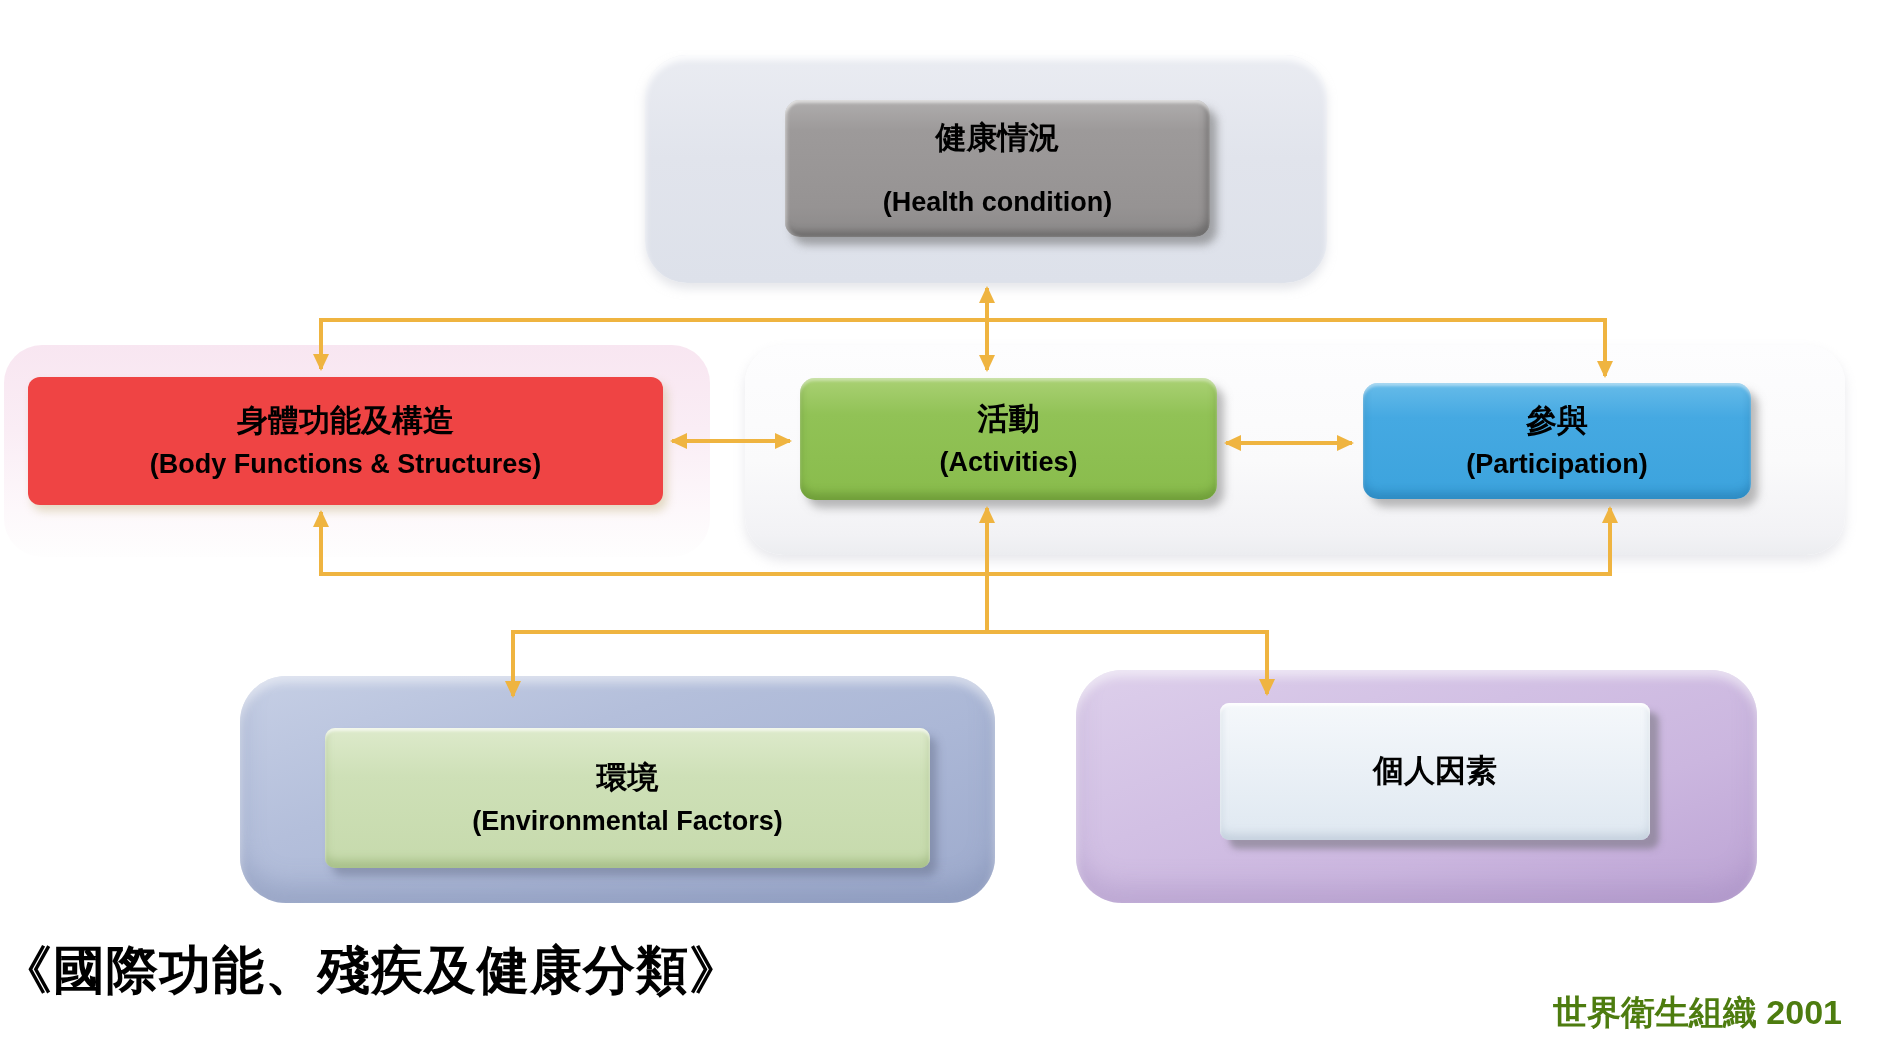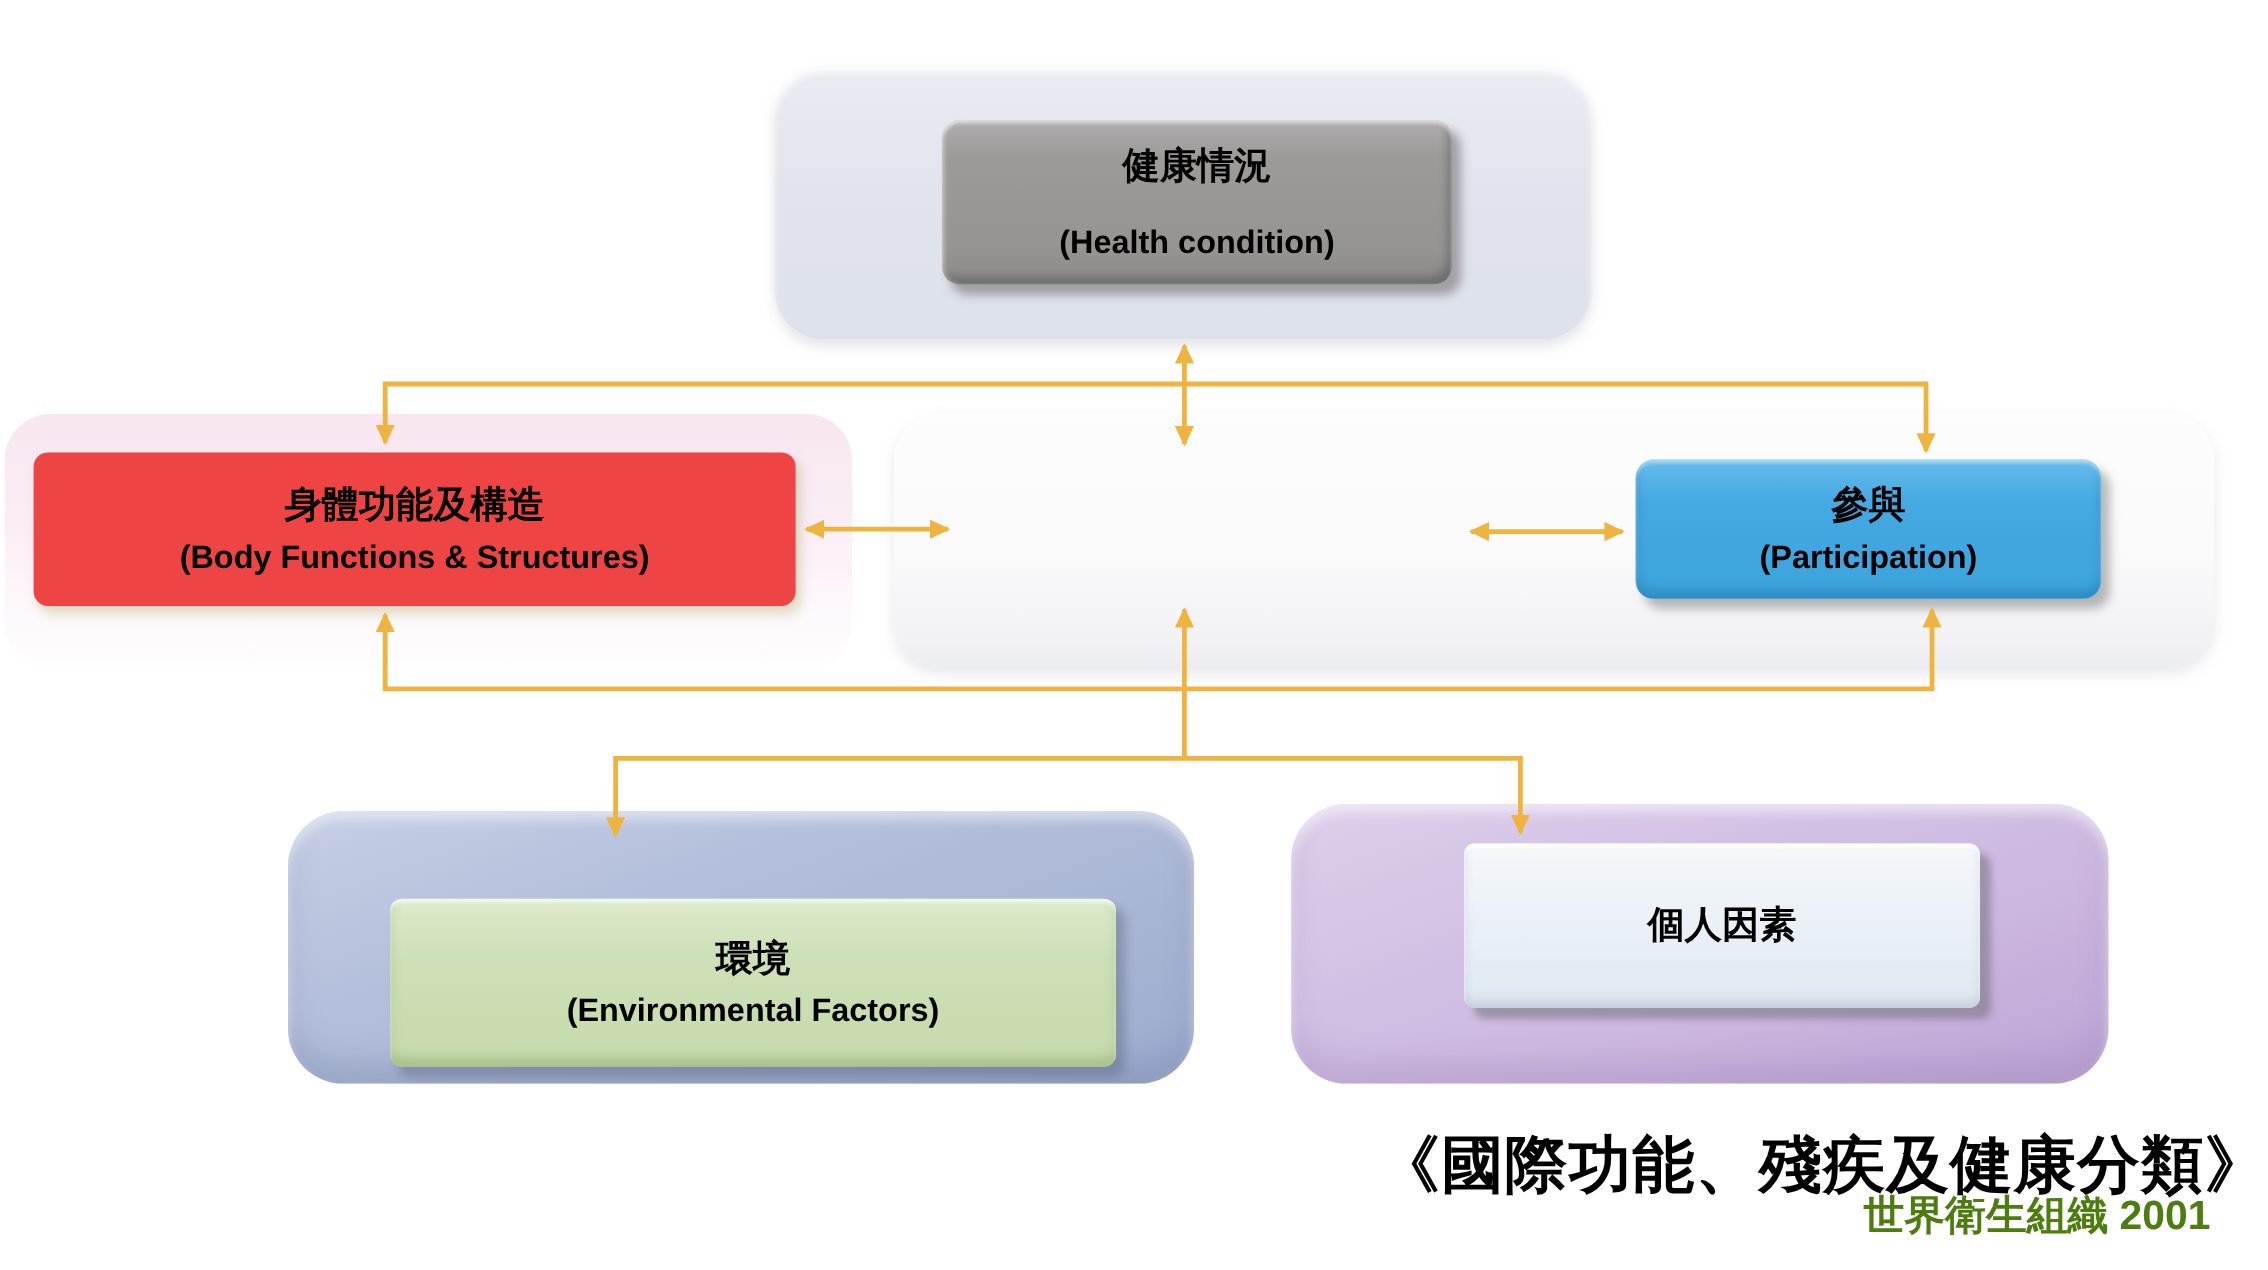--- a/index.html
+++ b/index.html
@@ -58,37 +58,37 @@
     box-shadow:inset 0 3px 3px rgba(255,255,255,.4), inset 0 -7px 9px rgba(70,110,30,.38),
                7px 8px 8px rgba(120,120,120,.5);
   }
   .participation-box{
     left:1363px;top:383px;width:388px;height:116px;border-radius:15px;
     background:linear-gradient(180deg,#66BBE9 0%,#45A9E2 30%,#3CA3DD 100%);
     box-shadow:inset 0 3px 3px rgba(255,255,255,.45), inset 0 -7px 9px rgba(20,90,140,.32),
                7px 8px 8px rgba(120,120,120,.5);
   }
   .environment-box{
-    left:325px;top:749px;width:605px;height:140px;border-radius:10px;
+    left:325px;top:728px;width:605px;height:140px;border-radius:10px;
     background:linear-gradient(180deg,#DDEACB 0%,#CEE0B7 35%,#C6DAAC 100%);
     box-shadow:inset 0 3px 3px rgba(255,255,255,.65), inset 0 -8px 9px rgba(128,158,92,.4),
                7px 8px 8px rgba(95,105,130,.45);
   }
   .personal-box{
     left:1220px;top:703px;width:430px;height:137px;border-radius:9px;
     background:linear-gradient(180deg,#F5F8FB 0%,#EAF0F6 50%,#DFE8F1 100%);
     box-shadow:inset 0 3px 3px rgba(255,255,255,.85), inset 0 -6px 8px rgba(150,165,185,.35),
                9px 9px 6px rgba(108,108,114,.5);
   }
   
   #arrows{position:absolute;left:0;top:0;z-index:5;pointer-events:none;}
   .arrow{stroke:#EFB440;stroke-width:4;fill:none;}
   
   .main-title{
-    position:absolute;z-index:6;left:0;top:936px;width:1890px;text-align:right;
+    position:absolute;z-index:6;left:0;top:936px;width:1890px;text-align:left;
     font-size:52px;font-weight:bold;color:#000;letter-spacing:1px;
   }
   .credit{
     position:absolute;z-index:6;right:48px;top:990px;
     font-size:34px;font-weight:bold;color:#4d7c0f;
   }
 </style>
 </head>
 <body>
 
@@ -103,20 +103,24 @@
   <div class="box health-box">
     <div class="zh">健康情況</div>
     <div class="en">(Health condition)</div>
   </div>
 
   <div class="box body-box">
     <div class="zh">身體功能及構造</div>
     <div class="en">(Body Functions &amp; Structures)</div>
   </div>
 
+  <div class="box activities-box">
+    <div class="zh">活動</div>
+    <div class="en">(Activities)</div>
+  </div>
 
   <div class="box participation-box">
     <div class="zh">參與</div>
     <div class="en">(Participation)</div>
   </div>
 
   <div class="box environment-box">
     <div class="zh">環境</div>
     <div class="en">(Environmental Factors)</div>
   </div>

